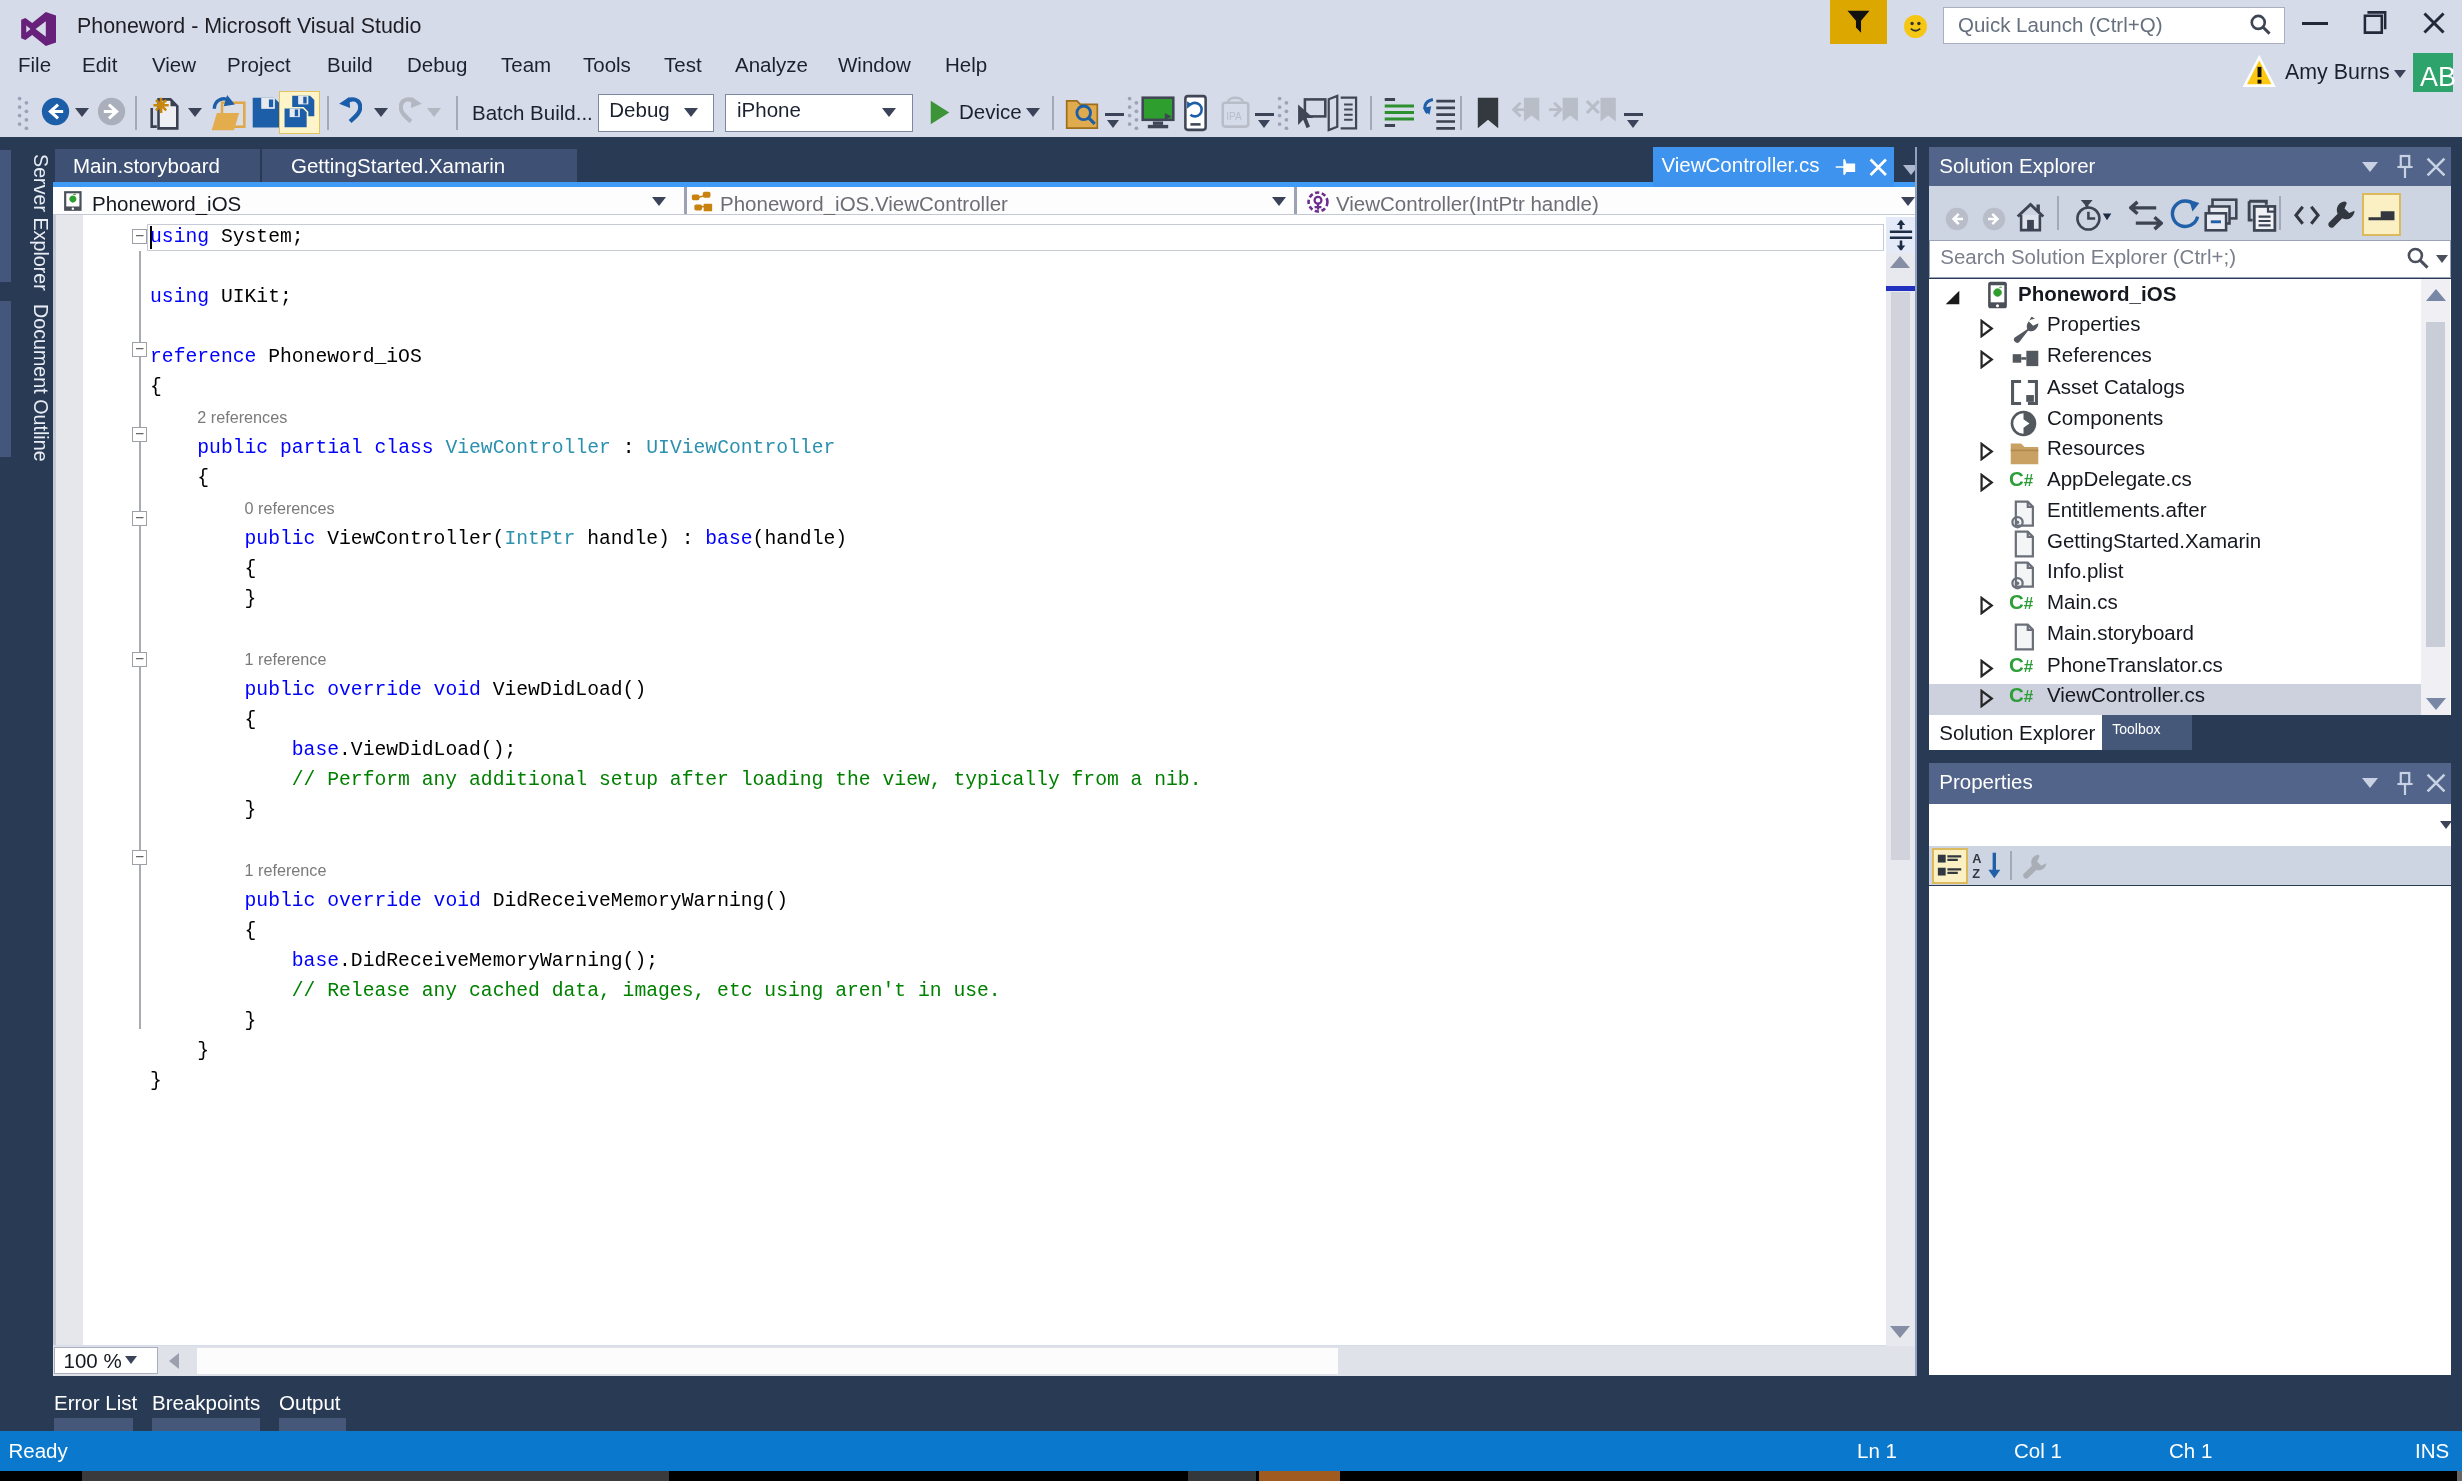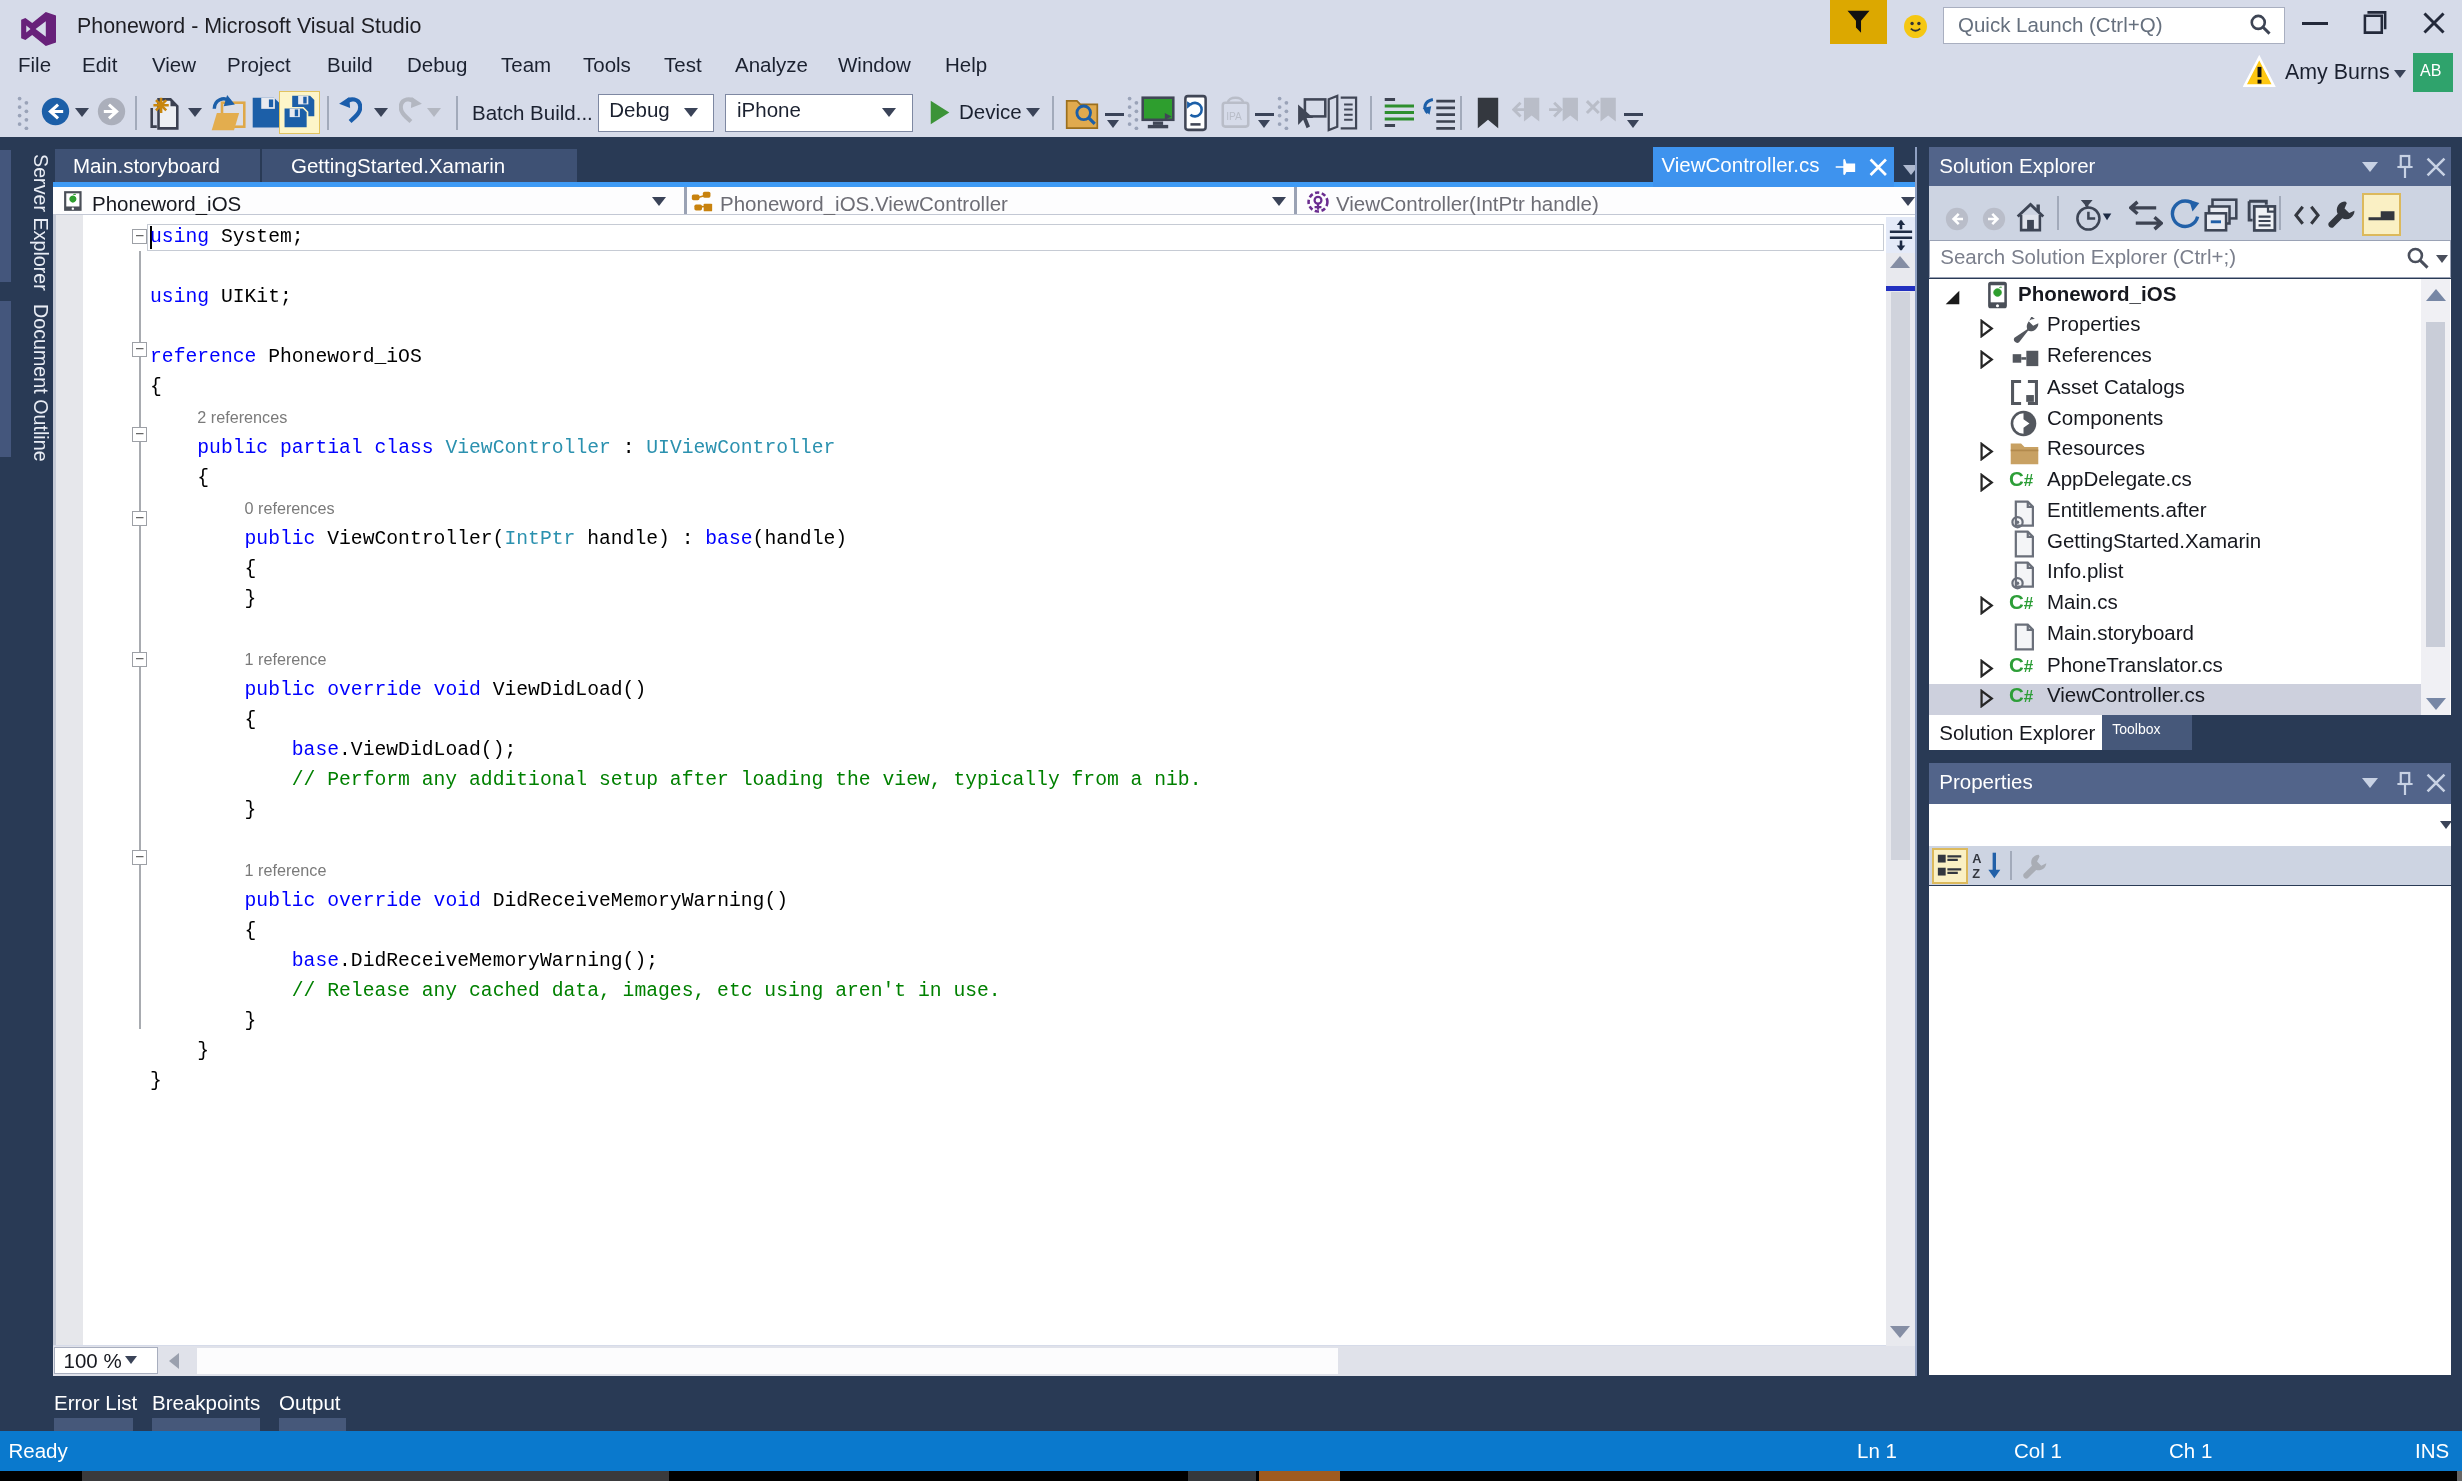--- a/index.html
+++ b/index.html
@@ -108,21 +108,21 @@
   </svg>
 
 <svg class="abs" style="left:2243px;top:55px" width="32.5" height="34" viewBox="0 0 38 40">
     <path d="M19 3 L36 36 L2 36 Z" fill="#fec711" stroke="#fff" stroke-width="3"></path>
     <rect x="17" y="14" width="4.6" height="12" fill="#111"></rect>
     <rect x="17" y="29" width="4.6" height="4.6" fill="#111"></rect>
   </svg>
 <div class="abs tx" style="left:2285px;top:60px;font-size:21.4px;color:#1b2130">Amy Burns</div>
 <div class="abs caretsm" style="left:2394px;top:70px"></div>
 <div class="abs" style="left:2413px;top:53px;width:40px;height:39px;background:#2fa36c"></div>
-<div class="abs tx" style="left:2420px;top:62px;font-size:16px;color:#fff">AB</div>
+<div class="abs tx" style="left:2420px;top:62px;font-size:27px;color:#fff">AB</div>
 
 <svg class="abs" style="left:17px;top:96px" width="12" height="34" viewBox="0 0 14 40">
 <g fill="#9aa3b8">
       <circle cx="3" cy="3" r="2.2"></circle>
       <circle cx="11" cy="8" r="2.2"></circle>
       <circle cx="3" cy="13" r="2.2"></circle>
       <circle cx="11" cy="18" r="2.2"></circle>
       <circle cx="3" cy="23" r="2.2"></circle>
       <circle cx="11" cy="28" r="2.2"></circle>
       <circle cx="3" cy="33" r="2.2"></circle>

